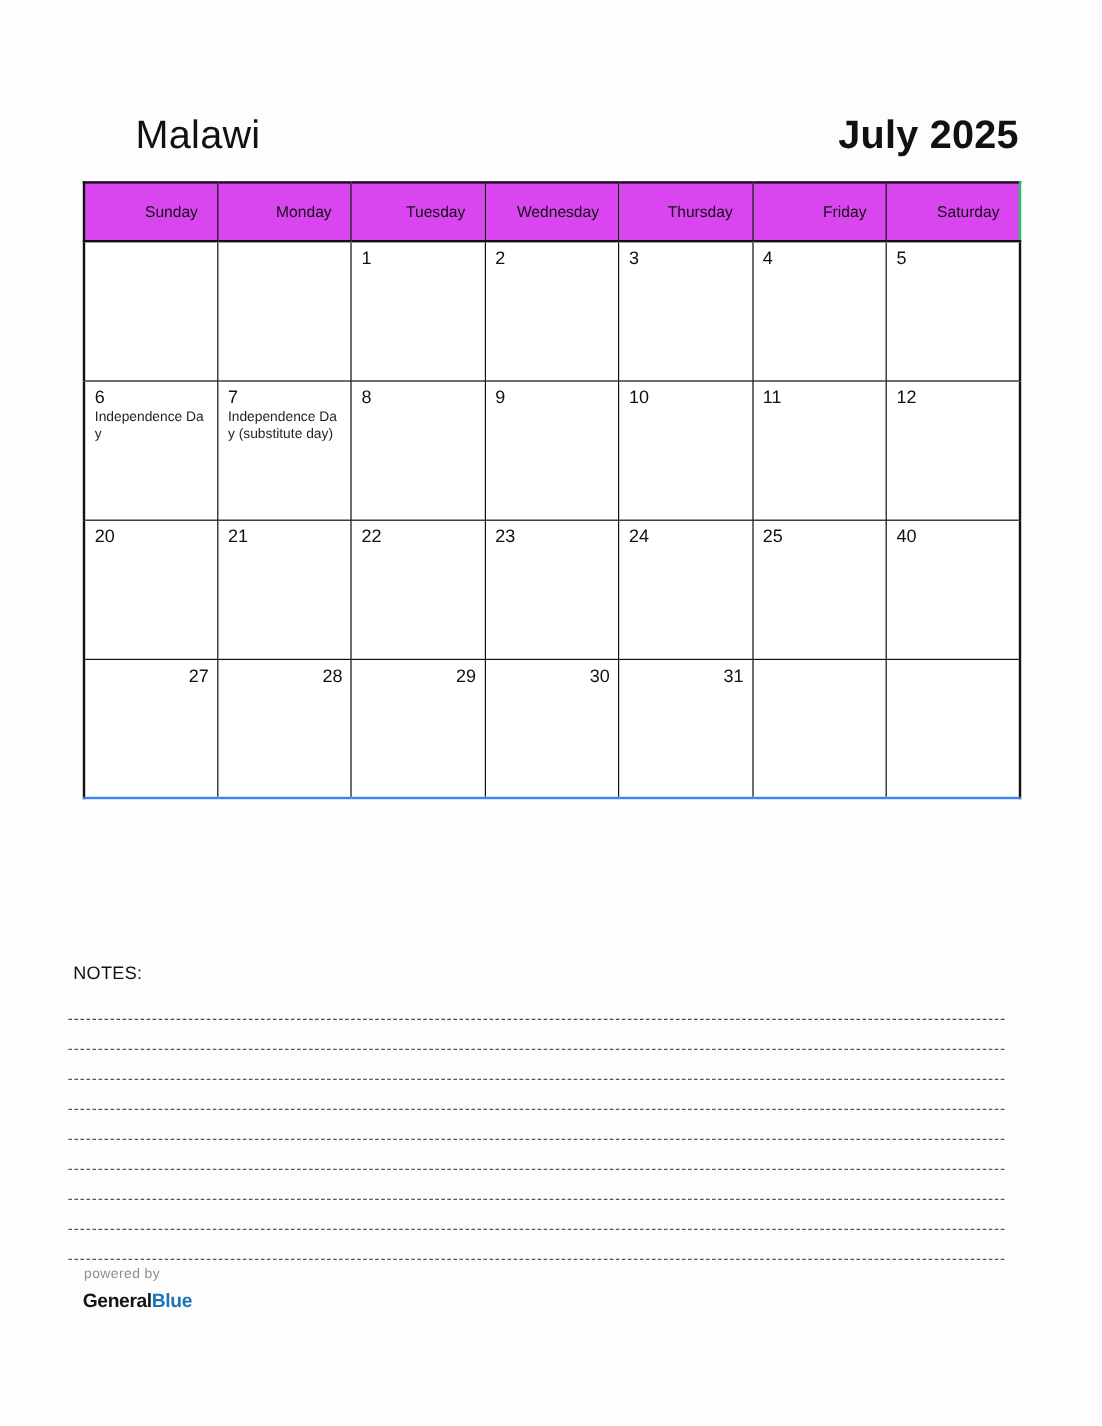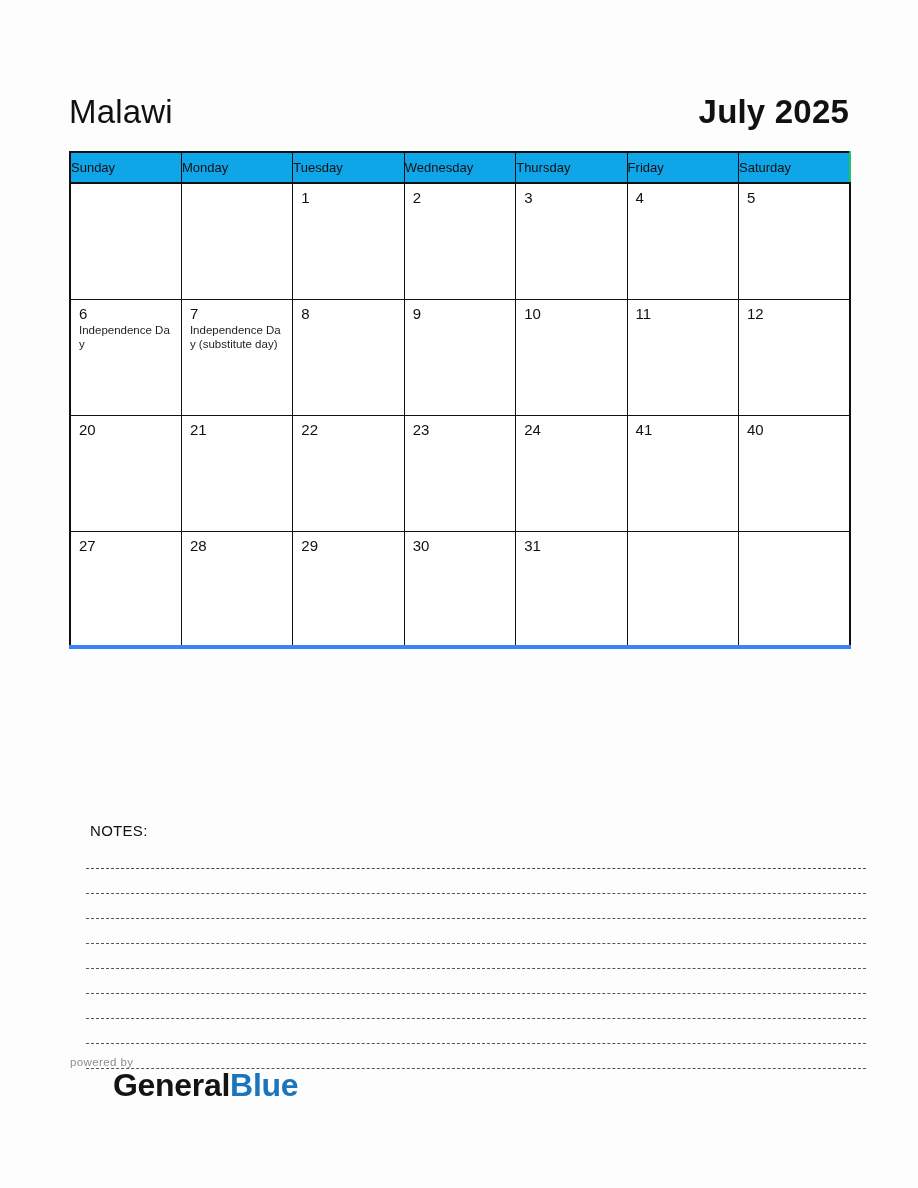--- a/index.html
+++ b/index.html
@@ -35,20 +35,21 @@
     align-items: flex-end;
     justify-content: space-between;
   }
   .cal-title {
     font-size: 33px;
     font-weight: 400;
     letter-spacing: 0.2px;
     line-height: 1;
     color: #111111;
     white-space: nowrap;
+    margin-left: 44px;
   }
   .cal-period {
     font-size: 33px;
     font-weight: 700;
     letter-spacing: 0.2px;
     line-height: 1;
     color: #111111;
     white-space: nowrap;
   }
 
@@ -58,27 +59,27 @@
     left: 69px;
     top: 151px;
     width: 780px;
     border-collapse: collapse;
     table-layout: fixed;
   }
   .cal-grid col { width: 111.43px; }
 
   .cal-grid th {
     height: 31px;
-    padding: 0;
+    padding: 16px;
     font-size: 13px;
     font-weight: 400;
-    text-align: left;
+    text-align: right;
     vertical-align: middle;
     color: #111111;
-    background: #0ea5e9;
+    background: #d946ef;
     border-left: 1px solid #111111;
     border-right: 1px solid #111111;
     border-top: 2px solid #111111;
     border-bottom: 2px solid #111111;
   }
   .cal-grid th:first-child { border-left: 2px solid #111111; }
   .cal-grid th:last-child  { border-right: 2px solid #22c55e; }
 
   .cal-grid td {
     height: 116px;
@@ -86,21 +87,21 @@
     vertical-align: top;
     background: #ffffff;
     border-left: 1px solid #111111;
     border-right: 1px solid #111111;
     border-top: 1px solid #111111;
     border-bottom: 1px solid #111111;
     overflow: hidden;
   }
   .cal-grid tr td:first-child { border-left: 2px solid #111111; }
   .cal-grid tr td:last-child  { border-right: 2px solid #111111; }
-  .cal-grid tr:last-child td  { border-bottom: 4px solid #3b82f6; }
+  .cal-grid tr:last-child td  { border-bottom: 2px solid #3b82f6; text-align: right; }
 
   .daynum {
     display: block;
     font-size: 15px;
     line-height: 17px;
     color: #111111;
     margin-bottom: 1px;
   }
   .dayevt {
     display: block;
@@ -109,24 +110,23 @@
     color: #1f1f1f;
     word-break: break-all;
     overflow-wrap: anywhere;
     hyphens: none;
   }
   td.empty .daynum { visibility: hidden; }
 
   
   .notes {
     position: absolute;
-    left: 86px;
+    left: 57px;
     top: 802px;
     width: 780px;
-    margin-top: 19px;
   }
   .notes-label {
     font-size: 15px;
     line-height: 19px;
     color: #111111;
     padding-left: 4px;
     margin-bottom: 4px;
     letter-spacing: 0.3px;
   }
   .note-line {
@@ -144,26 +144,25 @@
   }
   .powered-by {
     font-size: 11.5px;
     color: #8d8d8d;
     letter-spacing: 0.4px;
     line-height: 13px;
     margin-bottom: 1px;
     padding-left: 1px;
   }
   .brand {
-    font-size: 32px;
+    font-size: 16px;
     line-height: 30px;
     font-weight: 700;
     letter-spacing: -0.3px;
     white-space: nowrap;
-    margin-left: 44px;
   }
   .brand-general { color: #141414; }
   .brand-blue { color: #1b75bc; }
 </style>
 </head>
 <body>
 
 <div class="page">
 
   <div class="cal-header">
@@ -251,21 +250,21 @@
           <td class="">
             <span class="daynum">22</span>
           </td>
           <td class="">
             <span class="daynum">23</span>
           </td>
           <td class="">
             <span class="daynum">24</span>
           </td>
           <td class="">
-            <span class="daynum">41</span>
+            <span class="daynum">25</span>
           </td>
           <td class="">
             <span class="daynum">40</span>
           </td>
         </tr>
         <tr>
           <td class="">
             <span class="daynum">27</span>
           </td>
           <td class="">

